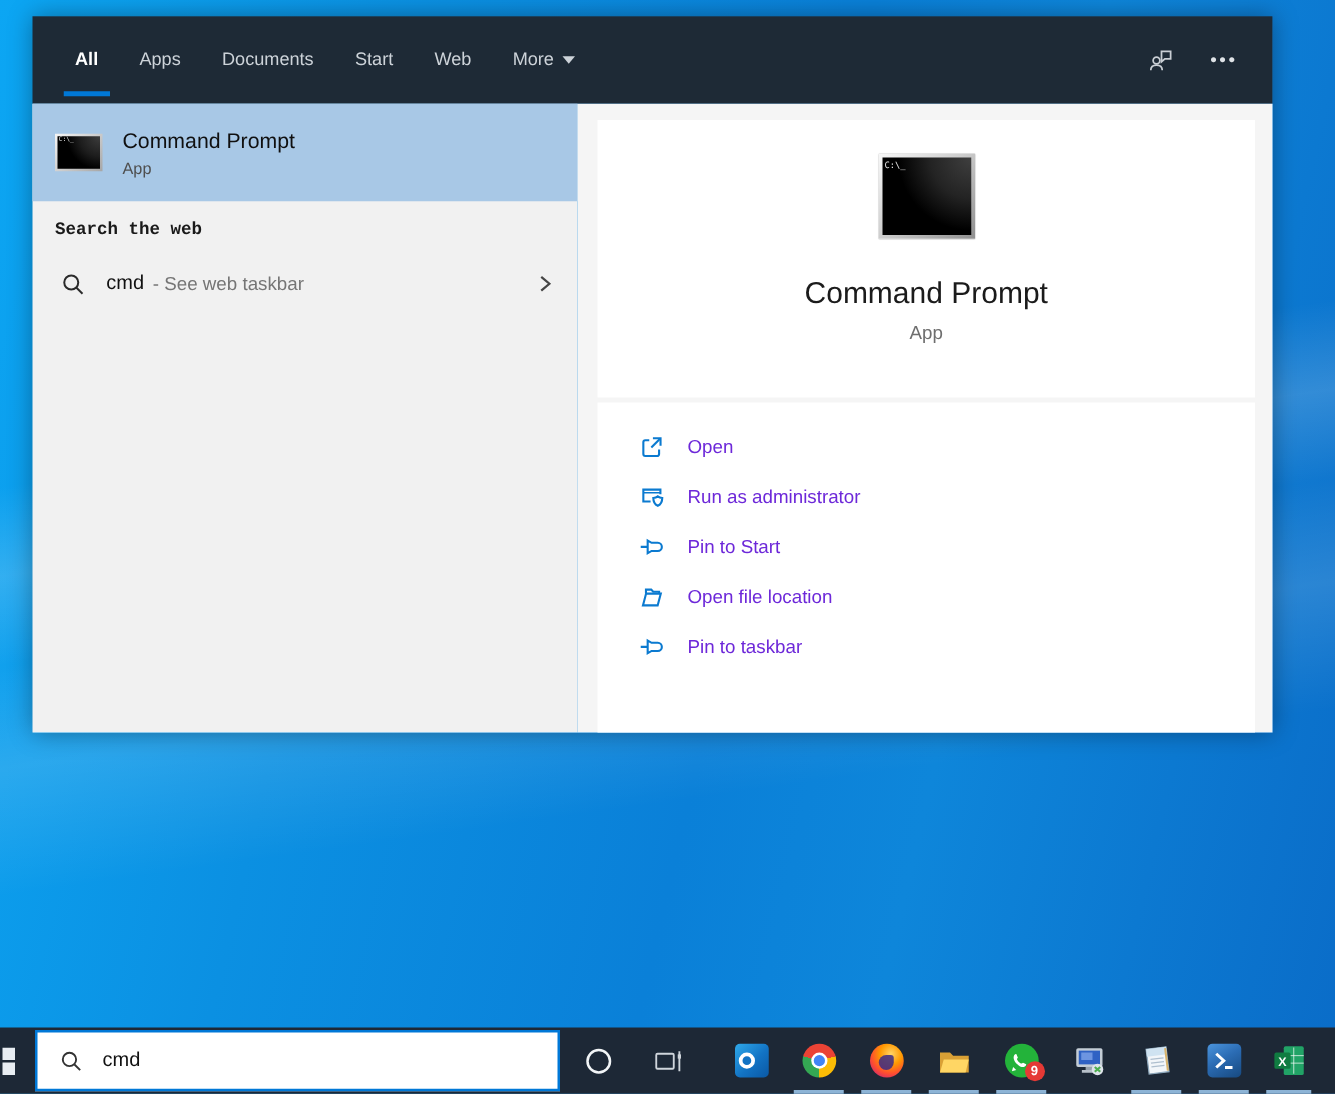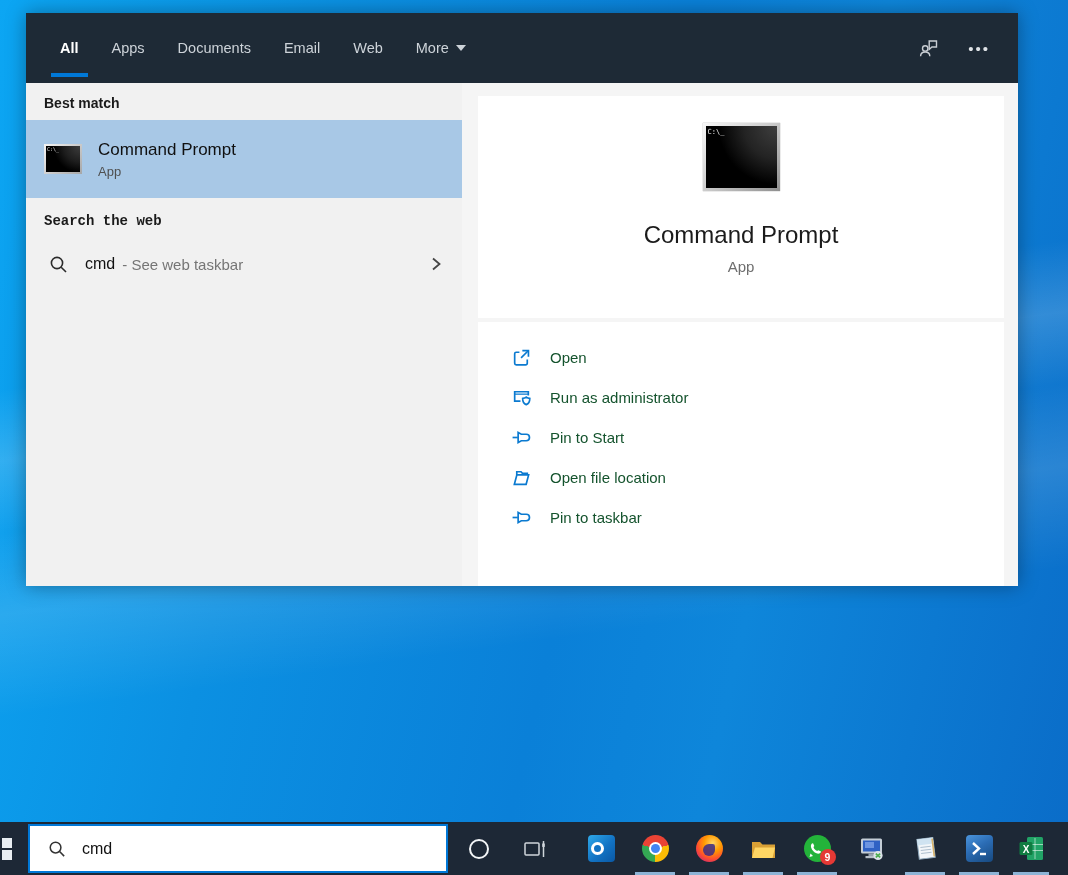--- a/index.html
+++ b/index.html
@@ -71,21 +71,21 @@
     background:radial-gradient(circle at 100% 0%, #3f3f3f 0%, #232323 35%, #000 62%);
     color:#ececec; font-family:"DejaVu Sans Mono", monospace; font-size:7px;
     line-height:8px; padding:2px 0 0 2px; overflow:hidden; }
   .app-title { margin-top:30px; font-size:24px; color:#1b1b1b; }
   .app-sub { margin-top:9px; font-size:15px; color:#6e6e6e; }
   .card-gap { height:4px; flex-shrink:0; }
   .card-actions { background:#fff; flex:1; padding:15px 0 0 32px; }
   .action-row { height:40px; display:flex; align-items:center; cursor:pointer; }
   .action-ico { width:22px; height:22px; flex-shrink:0; display:flex;
     align-items:center; justify-content:center; }
-  .action-label { margin-left:18px; font-size:15px; color:#14532d; }
+  .action-label { margin-left:18px; font-size:15px; color:#6d28d9; }
 
   
   .taskbar { position:absolute; left:0; bottom:0; width:1068px; height:53px;
     background:var(--dark2); display:flex; align-items:center; }
   .start-slot { width:24px; height:53px; overflow:hidden; position:relative;
     flex-shrink:0; cursor:pointer; }
   .start-slot svg { position:absolute; left:-10px; top:16px; }
   .tb-search { position:relative; width:420px; height:49px; background:#fff;
     border:2px solid var(--accent); display:flex; align-items:center;
     padding-left:17px; margin-left:4px; flex-shrink:0; }
@@ -134,21 +134,21 @@
 
 <div class="desktop"></div>
 
 <div class="panel">
 
   <div class="topbar">
     <div class="tabs">
       <div class="tab active">All</div>
       <div class="tab">Apps</div>
       <div class="tab">Documents</div>
-      <div class="tab">Email</div>
+      <div class="tab">Start</div>
       <div class="tab">Web</div>
       <div class="tab">
         <span>More</span>
         <span class="dd-arrow"></span>
       </div>
     </div>
     <div class="topbar-right">
       <div class="hdr-ico">
         <svg width="24" height="24" viewBox="0 0 24 24" fill="none" stroke="#c9ced4" stroke-width="1.4">
           <circle cx="8.2" cy="12.4" r="2.7"></circle>
@@ -156,21 +156,20 @@
           <path d="M12.2 5h7.3v6h-4.6l-2.7 2.4V11h0z"></path>
         </svg>
       </div>
       <div class="ellipsis">•••</div>
     </div>
   </div>
 
   <div class="panel-body">
 
     <div class="leftcol">
-      <div class="sect-hdr">Best match</div>
 
       <div class="result-item selected">
         <div class="cmd-ico-sm">
           <div class="scr">C:\_</div>
         </div>
         <div class="ri-text">
           <div class="ri-title">Command Prompt</div>
           <div class="ri-sub">App</div>
         </div>
       </div>

